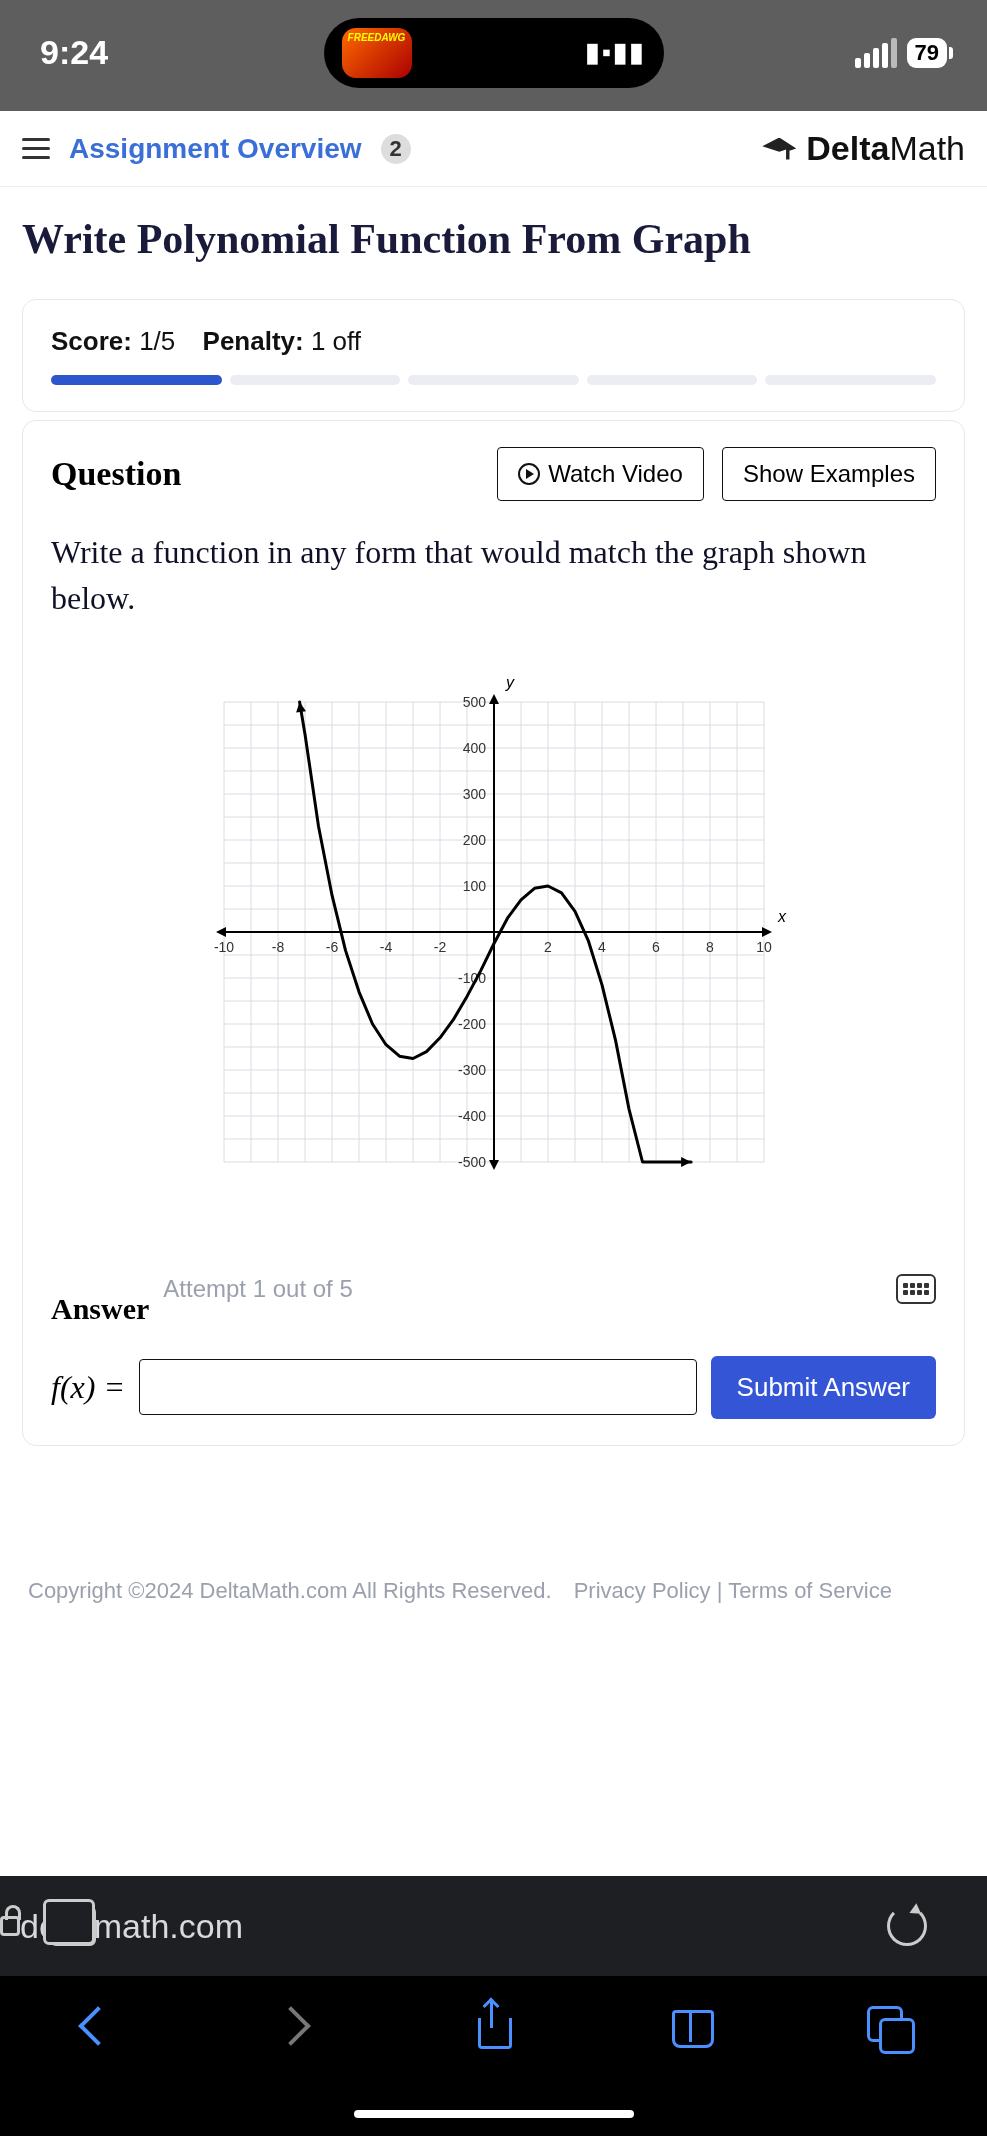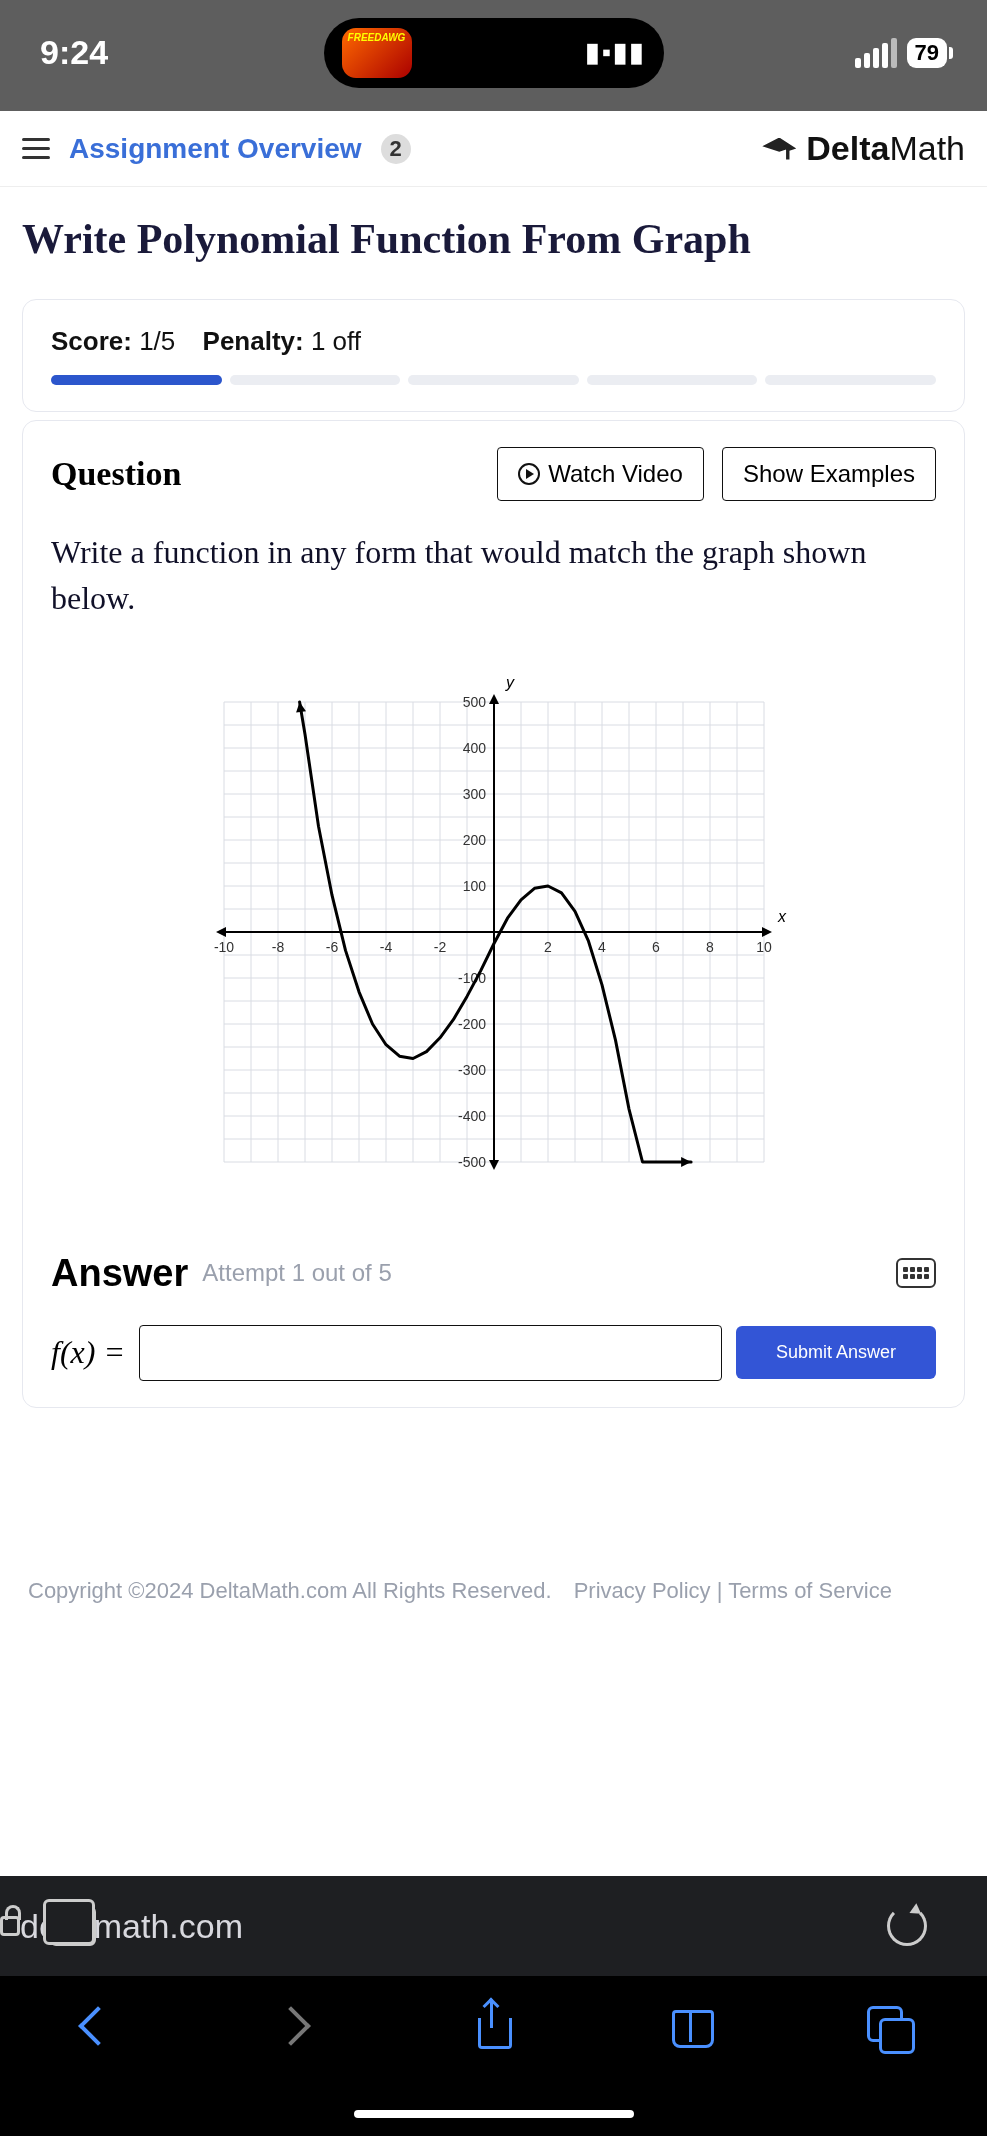--- a/index.html
+++ b/index.html
@@ -45,30 +45,30 @@
   .qhead h2{ font-family:Georgia,serif; font-size:34px; font-weight:700; flex:1;}
   .btn-outline{ border:1.5px solid #111; background:#fff; font-size:24px; padding:12px 20px; border-radius:4px; cursor:pointer; display:flex; align-items:center; gap:8px;justify-content:flex-end;}
   .play-ico{ width:22px; height:22px; border:2px solid #111; border-radius:50%; display:inline-flex; align-items:center; justify-content:center;}
   .play-ico::before{content:"";border-left:8px solid #111;border-top:5px solid transparent;border-bottom:5px solid transparent;margin-left:2px;}
   
   .prompt{ font-family:Georgia,serif; font-size:32px; line-height:1.45; color:#101028; margin-top:28px;}
   
   .chartwrap{ display:flex; justify-content:center; padding:30px 0;}
   
   .ans-row{ display:flex; align-items:center; gap:14px; margin-top:10px;}
-  .ans-row h3{ font-family:Liberation Sans, sans-serif; font-size:38px; font-weight:800;}
+  .ans-row h3{ font-family:Liberation Serif, serif; font-size:30px; font-weight:800;margin-top:40px;}
   .ans-row .at{ color:#9aa0ad; font-size:24px;}
   .ans-row .sp{flex:1}
   .kbd-ico{ width:40px; height:30px; border:2px solid #333; border-radius:6px; display:flex; flex-wrap:wrap; align-content:center; justify-content:center; gap:2px; padding:3px;}
   .kbd-ico i{width:5px;height:5px;background:#333;border-radius:1px;}
   
   .input-row{ display:flex; align-items:center; gap:14px; margin-top:30px;}
   .fx{ font-family:Georgia,serif; font-size:32px; font-style:italic;}
   .ans-input{ flex:1; height:56px; border:1.5px solid #111; border-radius:4px; font-size:28px; padding:0 12px;}
-  .submit{ background:#3355d6; color:#fff; border:none; border-radius:6px; font-size:18px; padding:16px 40px; cursor:pointer;}
+  .submit{ background:#3355d6; color:#fff; border:none; border-radius:6px; font-size:26px; padding:16px 26px; cursor:pointer;}
   
   .footer{ position:absolute; left:0; right:0; padding:0 28px; font-size:22px; color:#9aa0ad; display:flex; gap:22px;}
   
   
   .browser-bot{ position:absolute; left:0; right:0; bottom:0;}
   .addr{ background:#1e1f22; height:100px; display:flex; align-items:center; justify-content:flex-start; color:#d8d8de; font-size:34px; position:relative;}
   .addr .tab-ico{ position:absolute; left:50px; width:46px; height:40px; border:3px solid #ccc; border-radius:6px;}
   .addr .tab-ico::before{content:"";position:absolute;left:-10px;top:-10px;width:46px;height:40px;border:3px solid #ccc;border-radius:6px;background:#1e1f22;}
   .addr .reload{ position:absolute; right:60px; width:40px; height:40px; border:3px solid #ccc; border-top-color:transparent; border-radius:50%;}
   .addr .reload::after{content:"";position:absolute;top:-4px;right:2px;border-left:10px solid #ccc;border-top:6px solid transparent;border-bottom:6px solid transparent;transform:rotate(35deg);}

